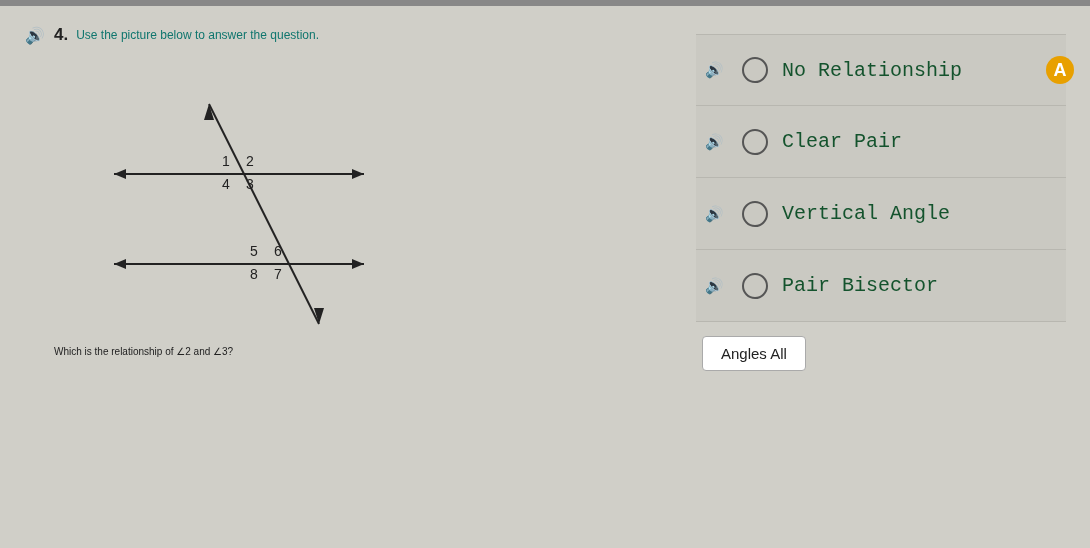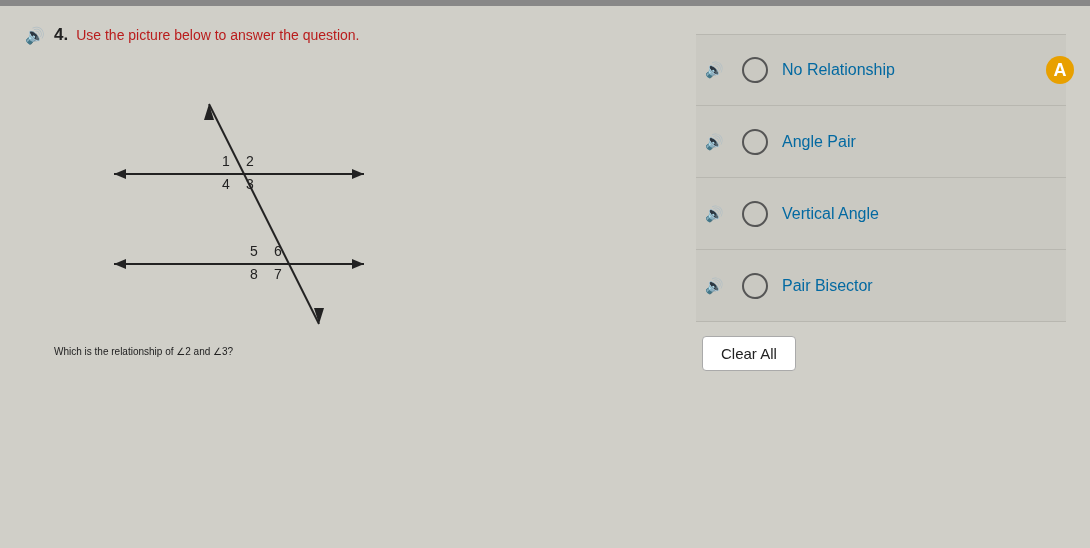--- a/index.html
+++ b/index.html
@@ -47,22 +47,22 @@
       font-size: 16px;
     }
 
     .question-number {
       font-size: 17px;
       font-weight: bold;
       color: #222;
     }
 
     .question-text {
-      font-size: 14px;
-      color: #b91c1c;
+      font-size: 12px;
+      color: #0f766e;
     }
 
     
     .diagram-area {
       flex: 1;
       display: flex;
       flex-direction: column;
       align-items: flex-start;
       padding-left: 30px;
     }
@@ -118,23 +118,24 @@
       width: 26px;
       height: 26px;
       border-radius: 50%;
       border: 2px solid #555;
       background: transparent;
       flex-shrink: 0;
       cursor: pointer;
     }
 
     .answer-label {
-      font-size: 16px;
-      color: #0369a1;
+      font-size: 20px;
+      color: #14532d;
       font-weight: normal;
+      font-family: Liberation Mono, monospace;
     }
 
     .clear-all-row {
       display: flex;
       align-items: center;
       justify-content: flex-start;
       padding: 14px 0 0 6px;
     }
 
     .clear-all-btn {
@@ -229,37 +230,37 @@
 
       <div class="answer-option">
         <span class="answer-speaker">🔊</span>
         <div class="answer-radio"></div>
         <span class="answer-label">No Relationship</span>
       </div>
 
       <div class="answer-option">
         <span class="answer-speaker">🔊</span>
         <div class="answer-radio"></div>
-        <span class="answer-label">Angle Pair</span>
+        <span class="answer-label">Clear Pair</span>
       </div>
 
       <div class="answer-option">
         <span class="answer-speaker">🔊</span>
         <div class="answer-radio"></div>
         <span class="answer-label">Vertical Angle</span>
       </div>
 
       <div class="answer-option">
         <span class="answer-speaker">🔊</span>
         <div class="answer-radio"></div>
         <span class="answer-label">Pair Bisector</span>
       </div>
 
       <div class="clear-all-row">
-        <button class="clear-all-btn">Clear All</button>
+        <button class="clear-all-btn">Angles All</button>
       </div>
     </div>
   </div>
 
   <div class="plus-button">
     <span>A</span>
   </div>
 </div>
 
 </body></html>

